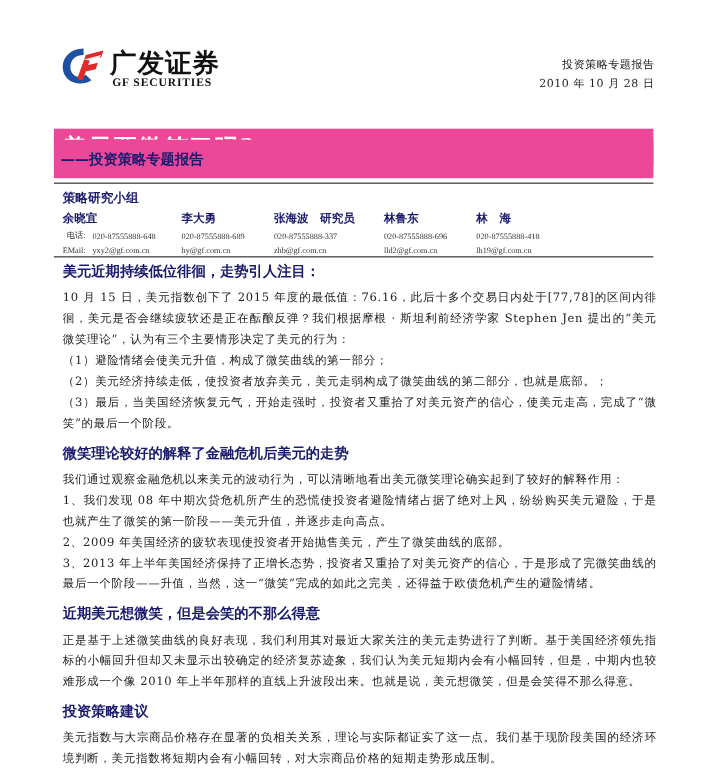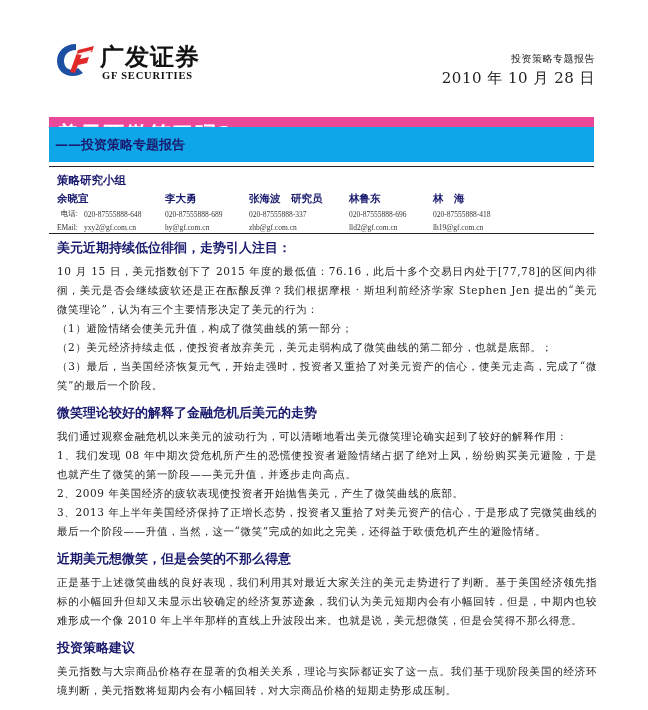--- a/index.html
+++ b/index.html
@@ -7,26 +7,26 @@
          font-family:"DejaVu Serif", "Liberation Serif", serif; color:#1a1a1a; }
 
   .header { position:absolute; left:1px; top:0; width:648px; height:88px; }
   .logo { position:absolute; left:55px; top:42px; width:180px; height:40px; }
   .logo-mark { position:absolute; left:0; top:0; width:40px; height:36px; }
   .logo-cn { position:absolute; left:44px; top:2px; font-family:"DejaVu Sans", sans-serif;
              font-weight:bold; font-size:24px; letter-spacing:1px; color:#111; line-height:26px; }
   .logo-en { position:absolute; left:46px; top:28px; font-family:"Liberation Serif", serif;
              font-weight:bold; font-size:10.5px; letter-spacing:0.8px; color:#111; }
   .report-type { position:absolute; right:54px; top:52px; font-size:10px; color:#222; letter-spacing:0.5px; }
-  .report-date { position:absolute; right:54px; top:69px; font-size:15px; color:#222; letter-spacing:0.5px; }
+  .report-date { position:absolute; right:54px; top:69px; font-size:10px; color:#222; letter-spacing:0.5px; }
 
   .title-bar { position:absolute; left:49px; top:89px; width:545px; height:34px; background:#ec4899;margin-top:28px; }
   .title-text { position:absolute; left:8px; top:3px; font-size:22px; font-weight:bold;
                 color:#ffffff; letter-spacing:1px; font-family:"DejaVu Serif", serif; }
-  .subtitle-bar { position:absolute; left:49px; top:127px; width:545px; height:35px; background:#0ea5e9; }
+  .subtitle-bar { position:absolute; left:49px; top:127px; width:545px; height:35px; background:#ec4899; }
   .subtitle-text { position:absolute; left:6px; top:9px; font-size:13px; font-weight:bold; color:#1a1a6e;
                    font-family:"DejaVu Sans", sans-serif; }
 
   .team { position:absolute; left:49px; top:166px; width:545px; height:66px;
           border-top:1.5px solid #222; border-bottom:1.5px solid #222; }
   .team-title { position:absolute; left:8px; top:6px; font-size:11.5px; font-weight:bold; color:#1a1a6e;
                 font-family:"DejaVu Sans", sans-serif; }
   .member { position:absolute; top:25px; font-size:9px; }
   .member .name { font-weight:bold; color:#1a1a6e; font-size:10.5px; font-family:"DejaVu Sans", sans-serif; white-space:nowrap; }
   .member .tel, .member .email { color:#333; font-size:7.5px; font-family:"Liberation Serif", serif; white-space:nowrap; margin-top:4px; }

